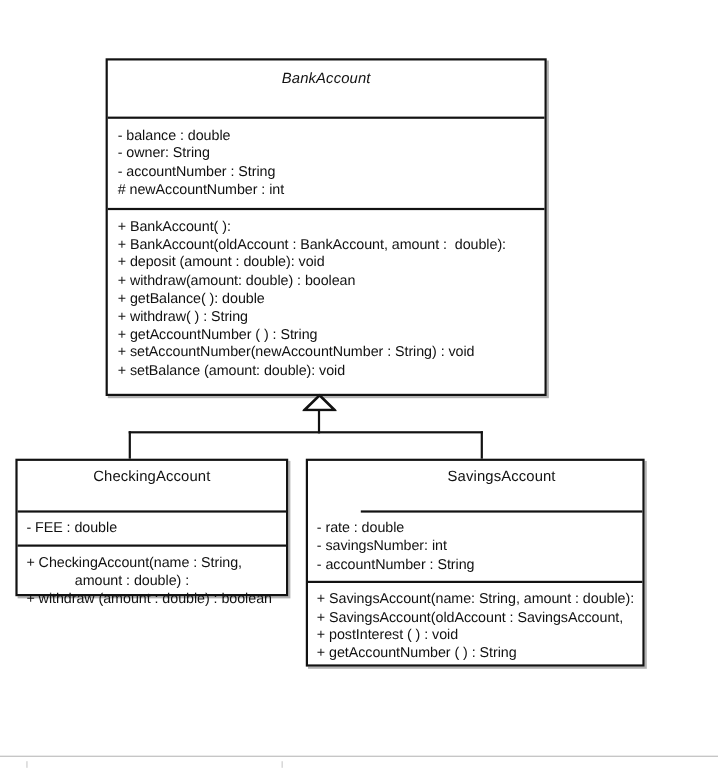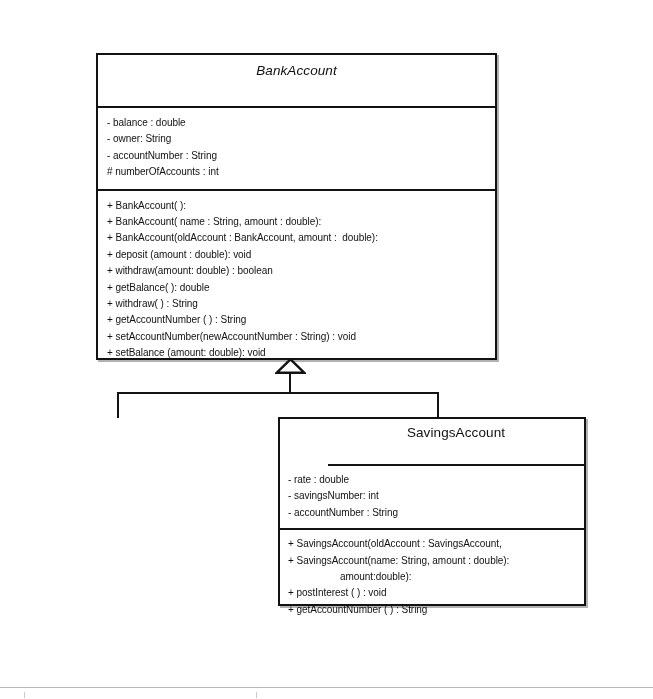--- a/index.html
+++ b/index.html
@@ -45,21 +45,21 @@
     font-style: italic;
   }
   .uml-compartment {
     padding: 7px 7px 8px 9px;
     box-sizing: border-box;
   }
   .uml-compartment + .uml-compartment {
     border-top: 2.2px solid #121212;
   }
   .uml-line {
-    font-size: 10px;
+    font-size: 13px;
     line-height: 16.4px;
     white-space: pre;
     letter-spacing: -0.05px;
   }
   .uml-line.indent {
     padding-left: 44px;
   }
   .uml-line.indent-sm {
     padding-left: 52px;
   }
@@ -157,59 +157,70 @@
 
 <div id="canvas">
 
   <div class="uml-class" id="box-bankaccount">
     <div class="uml-header abstract">BankAccount</div>
 
     <div class="uml-compartment">
       <div class="uml-line">- balance : double</div>
       <div class="uml-line">- owner: String</div>
       <div class="uml-line">- accountNumber : String</div>
-      <div class="uml-line"># numberOfAccounts : int</div>
+      <div class="uml-line"># newAccountNumber : int</div>
     </div>
 
     <div class="uml-compartment">
       <div class="uml-line">+ BankAccount( ):</div>
-      <div class="uml-line">+ BankAccount( name : String, amount : double):</div>
       <div class="uml-line">+ BankAccount(oldAccount : BankAccount, amount :  double):</div>
       <div class="uml-line">+ deposit (amount : double): void</div>
       <div class="uml-line">+ withdraw(amount: double) : boolean</div>
       <div class="uml-line">+ getBalance( ): double</div>
       <div class="uml-line">+ withdraw( ) : String</div>
       <div class="uml-line">+ getAccountNumber ( ) : String</div>
       <div class="uml-line">+ setAccountNumber(newAccountNumber : String) : void</div>
       <div class="uml-line">+ setBalance (amount: double): void</div>
     </div>
   </div>
 
   <svg id="conn-triangle" viewBox="0 0 31 16">
     <polygon points="15.5,1.3 29.2,14.7 1.8,14.7" fill="#ffffff" stroke="#121212" stroke-width="2.4" stroke-linejoin="miter"></polygon>
   </svg>
   <div class="conn" id="conn-stem"></div>
   <div class="conn" id="conn-bus"></div>
   <div class="conn" id="conn-drop-left"></div>
   <div class="conn" id="conn-drop-right"></div>
 
+  <div class="uml-class" id="box-checkingaccount">
+    <div class="uml-header">CheckingAccount</div>
+
+    <div class="uml-compartment">
+      <div class="uml-line">- FEE : double</div>
+    </div>
+
+    <div class="uml-compartment">
+      <div class="uml-line">+ CheckingAccount(name : String,</div>
+      <div class="uml-line indent">amount : double) :</div>
+      <div class="uml-line">+ withdraw (amount : double) : boolean</div>
+    </div>
+  </div>
 
   <div class="uml-class" id="box-savingsaccount">
     <div class="uml-header">SavingsAccount</div>
 
     <div class="uml-compartment">
       <div class="uml-line">- rate : double</div>
       <div class="uml-line">- savingsNumber: int</div>
       <div class="uml-line">- accountNumber : String</div>
     </div>
 
     <div class="uml-compartment">
+      <div class="uml-line">+ SavingsAccount(name: String, amount : double):</div>
       <div class="uml-line">+ SavingsAccount(oldAccount : SavingsAccount,</div>
-      <div class="uml-line">+ SavingsAccount(name: String, amount : double):</div>
-      <div class="uml-line indent-sm">amount:double):</div>
       <div class="uml-line">+ postInterest ( ) : void</div>
       <div class="uml-line">+ getAccountNumber ( ) : String</div>
     </div>
   </div>
 
   <div id="page-rule"></div>
   <div class="page-tick" id="page-tick-1"></div>
   <div class="page-tick" id="page-tick-2"></div>
 
 </div>

